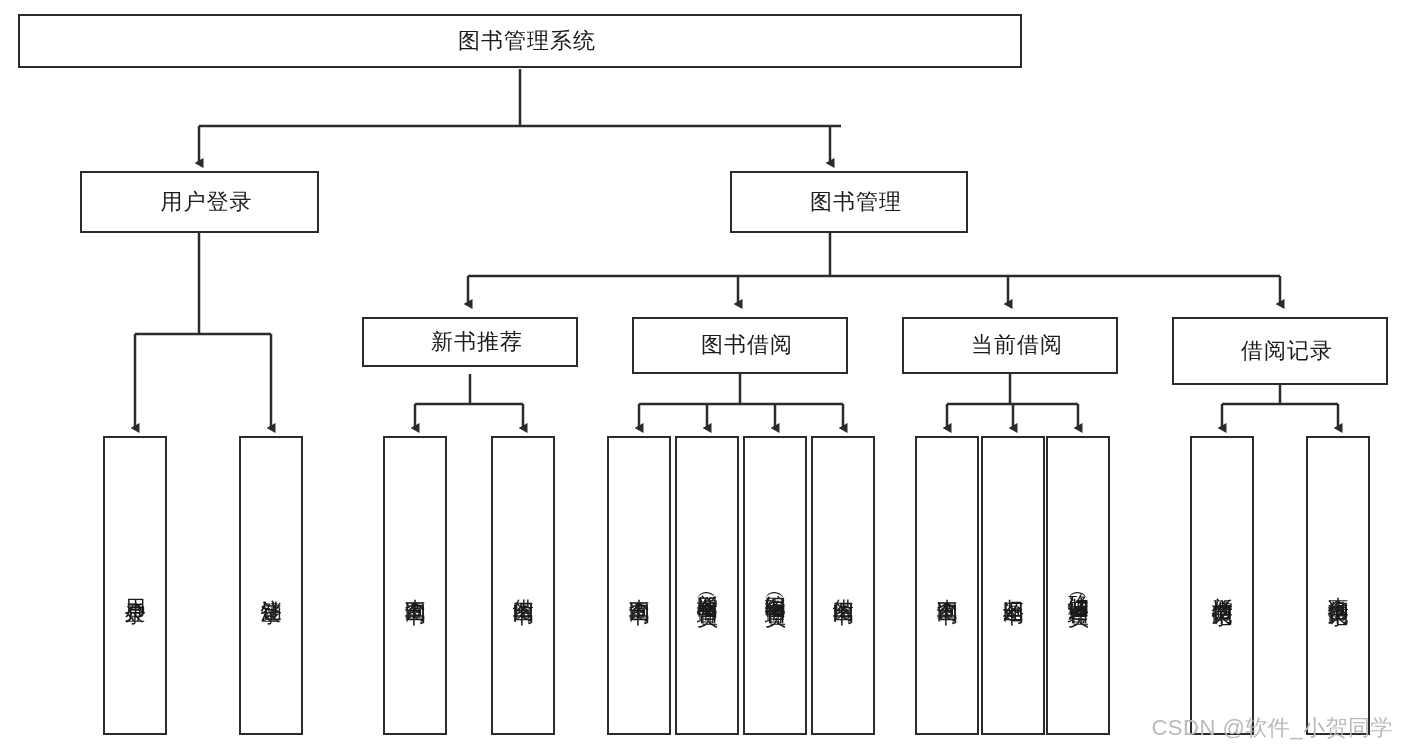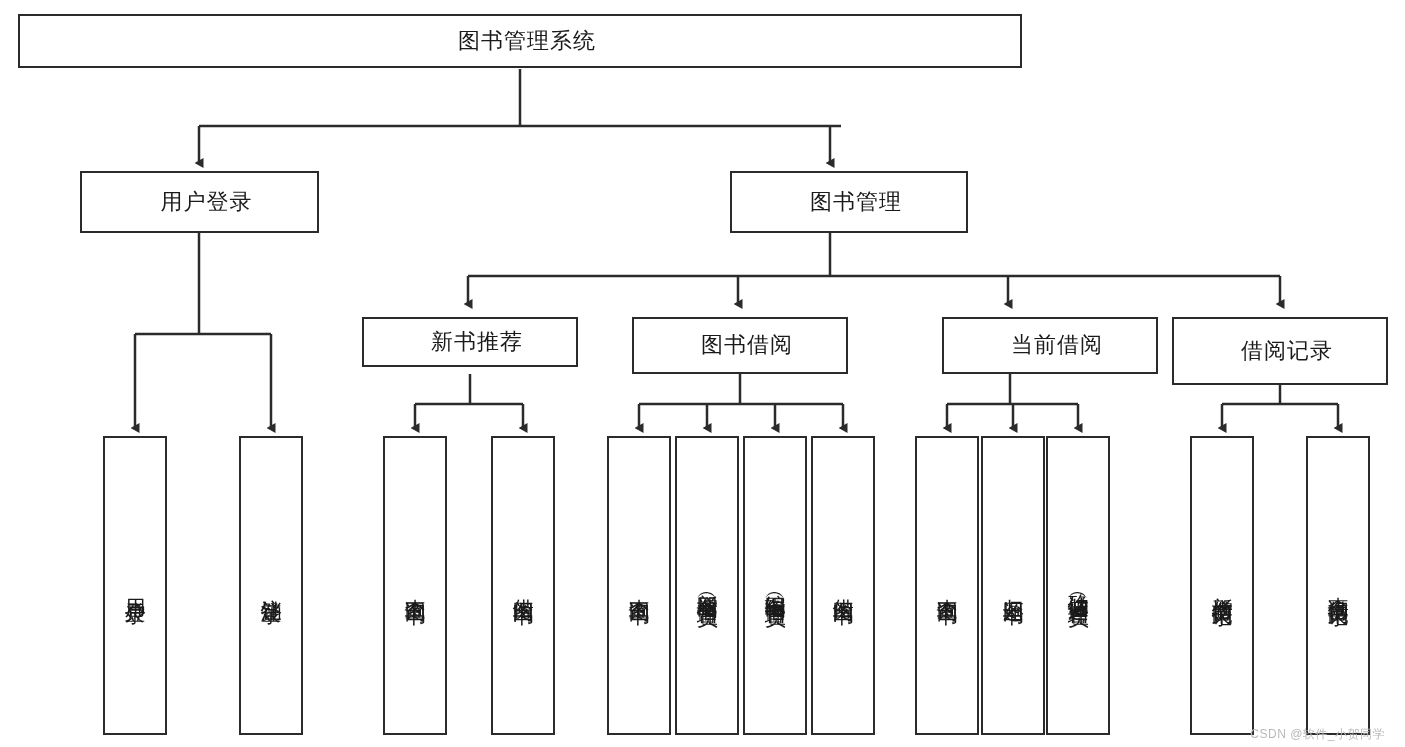--- a/index.html
+++ b/index.html
@@ -55,23 +55,23 @@
     writing-mode: vertical-rl;
     text-orientation: upright;
     display: block;
   }
   .node .label {
     display: block;
     text-align: center;
   }
   #watermark {
     position: absolute;
-    right: 20px;
+    right: 12px;
     bottom: 4px;
-    font-size: 12px;
+    font-size: 22px;
     color: #b9b9b9;
     letter-spacing: 0.5px;
     user-select: none;
   }
 </style>
 </head>
 <body>
 
 <div id="diagram-root">
 
@@ -135,21 +135,21 @@
   <div class="node horiz" style="left:730px; top:171px; width:238px; height:62px;">
     <span class="label">图书管理</span>
   </div>
 
   <div class="node horiz" style="left:362px; top:317px; width:216px; height:50px;">
     <span class="label">新书推荐</span>
   </div>
   <div class="node horiz" style="left:632px; top:317px; width:216px; height:57px;">
     <span class="label">图书借阅</span>
   </div>
-  <div class="node horiz" style="left:902px; top:317px; width:216px; height:57px;margin-left:40px;">
+  <div class="node horiz" style="left:902px; top:317px; width:216px; height:57px;">
     <span class="label">当前借阅</span>
   </div>
   <div class="node horiz" style="left:1172px; top:317px; width:216px; height:68px;">
     <span class="label">借阅记录</span>
   </div>
 
   <div class="node vert" style="left:103px; top:436px; width:64px; height:299px;">
     <span class="label">用户登录</span>
   </div>
   <div class="node vert" style="left:239px; top:436px; width:64px; height:299px;">

